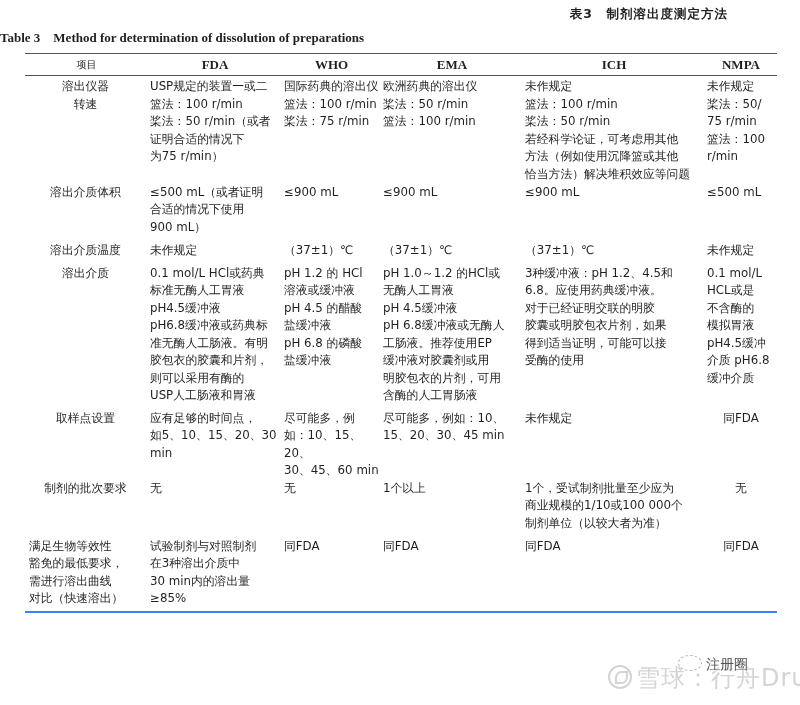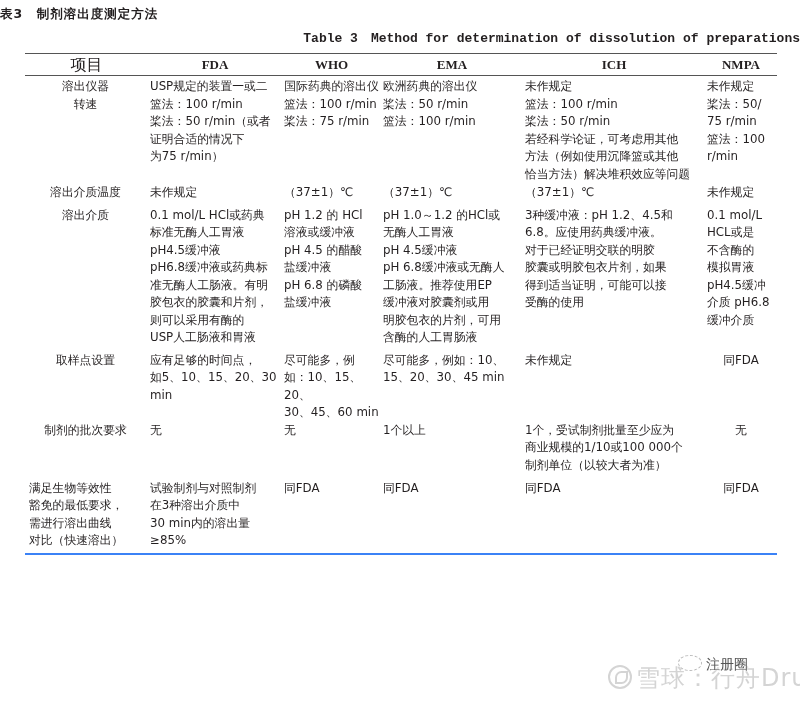--- a/index.html
+++ b/index.html
@@ -13,33 +13,33 @@
       position: relative;
       overflow: hidden;
       font-family: "DejaVu Serif", "Liberation Serif", serif;
       color: #231f20;
     }
     .title-cn {
       position: absolute;
       top: 6px;
       left: 0;
       width: 728px;
-      text-align: left;
+      text-align: right;
       font-family: "DejaVu Sans", sans-serif;
       font-weight: bold;
       font-size: 12.5px;
       letter-spacing: 1px;
     }
     .title-en {
       position: absolute;
       top: 29px;
       left: 0;
       width: 800px;
-      text-align: right;
-      font-family: Liberation Mono, monospace;
+      text-align: left;
+      font-family: Liberation Serif, serif;
       font-weight: bold;
       font-size: 13px;
     }
     .table-wrap {
       position: absolute;
       left: 25px;
       top: 53px;
       width: 752px;
     }
     table {
@@ -52,21 +52,21 @@
     thead th {
       font-family: "Liberation Serif", serif;
       font-weight: bold;
       font-size: 13px;
       text-align: center;
       height: 21px;
       padding: 0;
       border-top: 1.5px solid #555;
       border-bottom: 1.5px solid #555;
     }
-    thead th.col-item { font-family: "DejaVu Sans", sans-serif; font-weight: normal; font-size: 16px; }
+    thead th.col-item { font-family: "DejaVu Sans", sans-serif; font-weight: normal; font-size: 10px; }
     tbody td {
       vertical-align: top;
       padding: 0 2px 0 2px;
       font-family: "DejaVu Sans", sans-serif;
       font-size: 11.8px;
       white-space: pre-line;
     }
     tbody td.item {
       text-align: center;
       padding-left: 0;
@@ -152,21 +152,21 @@
         <th>WHO</th>
         <th>EMA</th>
         <th>ICH</th>
         <th>NMPA</th>
       </tr>
     </thead>
     <tbody>
       <tr style="height:19px;">
         <td class="item" style="padding-top:2px;">溶出仪器</td>
         <td style="padding-top:2px;">USP规定的装置一或二</td>
-        <td style="padding-top:2px;text-align:center;">国际药典的溶出仪</td>
+        <td style="padding-top:2px;">国际药典的溶出仪</td>
         <td style="padding-top:2px;">欧洲药典的溶出仪</td>
         <td style="padding-top:2px;">未作规定</td>
         <td style="padding-top:2px;">未作规定</td>
       </tr>
       <tr style="height:88px;">
         <td class="item">转速</td>
         <td>篮法：100 r/min
 桨法：50 r/min（或者
   证明合适的情况下
   为75 r/min）</td>
@@ -176,20 +176,30 @@
 篮法：100 r/min</td>
         <td>篮法：100 r/min
 桨法：50 r/min
   若经科学论证，可考虑用其他
   方法（例如使用沉降篮或其他
   恰当方法）解决堆积效应等问题</td>
         <td>桨法：50/
 75 r/min
 篮法：100
 r/min</td>
+      </tr>
+      <tr style="height:58px;">
+        <td class="item">溶出介质体积</td>
+        <td>≤500 mL（或者证明
+合适的情况下使用
+900 mL）</td>
+        <td>≤900 mL</td>
+        <td>≤900 mL</td>
+        <td>≤900 mL</td>
+        <td>≤500 mL</td>
       </tr>
       <tr style="height:23px;">
         <td class="item">溶出介质温度</td>
         <td>未作规定</td>
         <td>（37±1）℃</td>
         <td>（37±1）℃</td>
         <td>（37±1）℃</td>
         <td>未作规定</td>
       </tr>
       <tr style="height:145px;">

